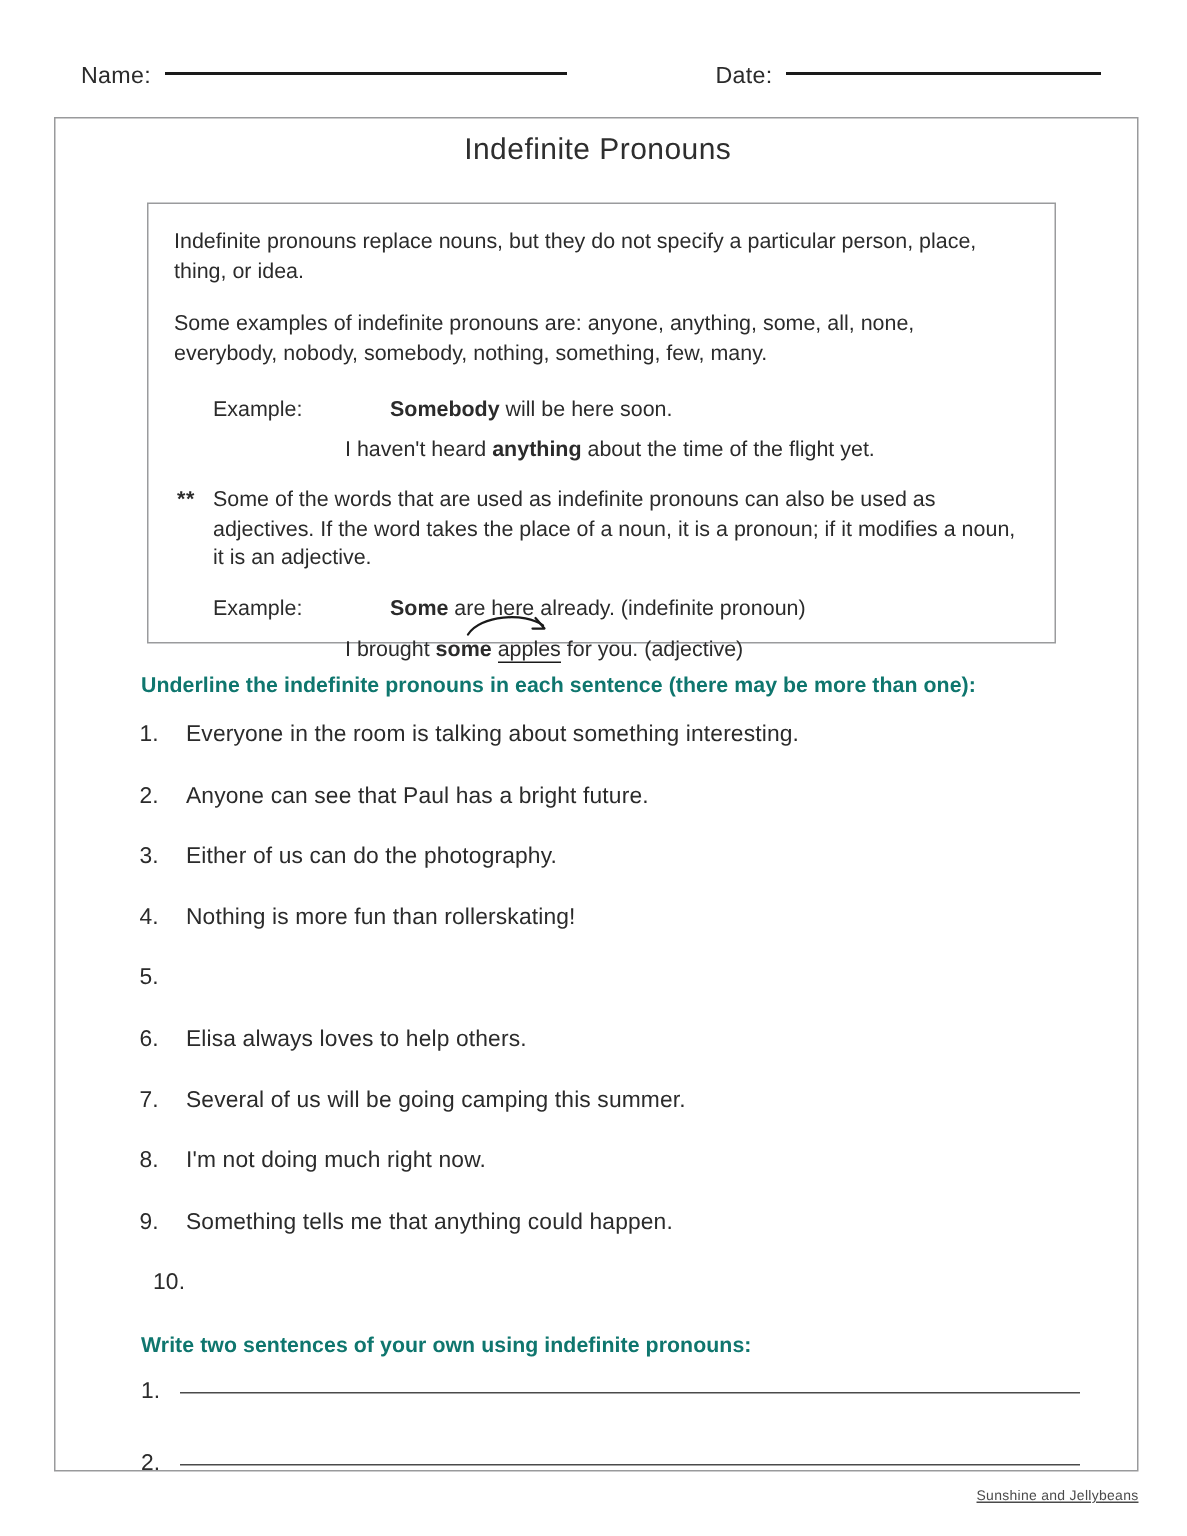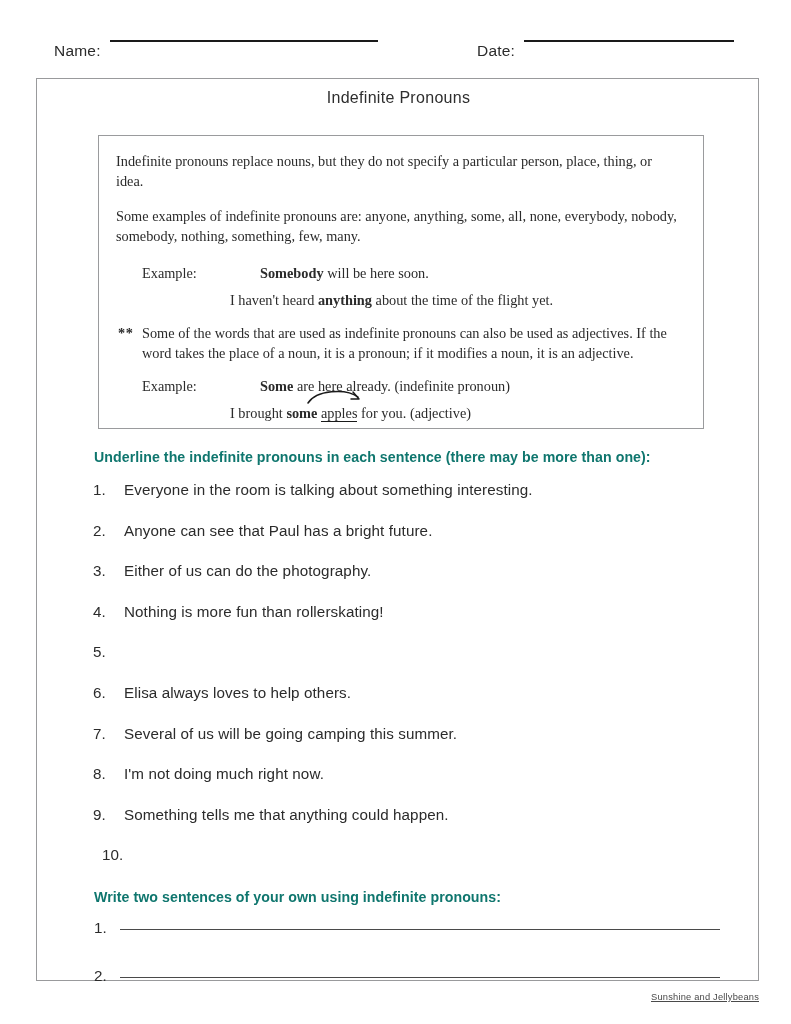--- a/index.html
+++ b/index.html
@@ -20,21 +20,21 @@
   .name-date-row {
     position: absolute;
     left: 0;
     top: 42px;
     width: 791px;
     height: 26px;
   }
   .field {
     position: absolute;
     display: flex;
-    align-items: flex-start;
+    align-items: center;
     white-space: nowrap;
   }
   .field-label {
     font-size: 15.5px;
     letter-spacing: 0.2px;
     color: #2b2b2b;
   }
   .blank-rule {
     display: inline-block;
     border-bottom: 2px solid #1a1a1a;
@@ -59,36 +59,35 @@
     background: #fff;
   }
 
   
   .sheet-title {
     position: absolute;
     left: 0;
     top: 10px;
     width: 723px;
     text-align: center;
-    font-size: 16px;
+    font-size: 20px;
     color: #2e2e2e;
     letter-spacing: 0.3px;
   }
 
   
   .info-box {
     position: absolute;
     left: 61px;
     top: 56px;
     width: 606px;
     height: 294px;
     border: 1.3px solid #9a9b9d;
     box-sizing: border-box;
     padding: 16px 23px 0 17px;
-    font-family: Liberation Serif, serif;
   }
   .info-p {
     font-size: 14.3px;
     line-height: 1.38;
     color: #2b2b2b;
     margin: 0 0 16px 0;
   }
   .info-p.tight { }
 
   .example-row {

